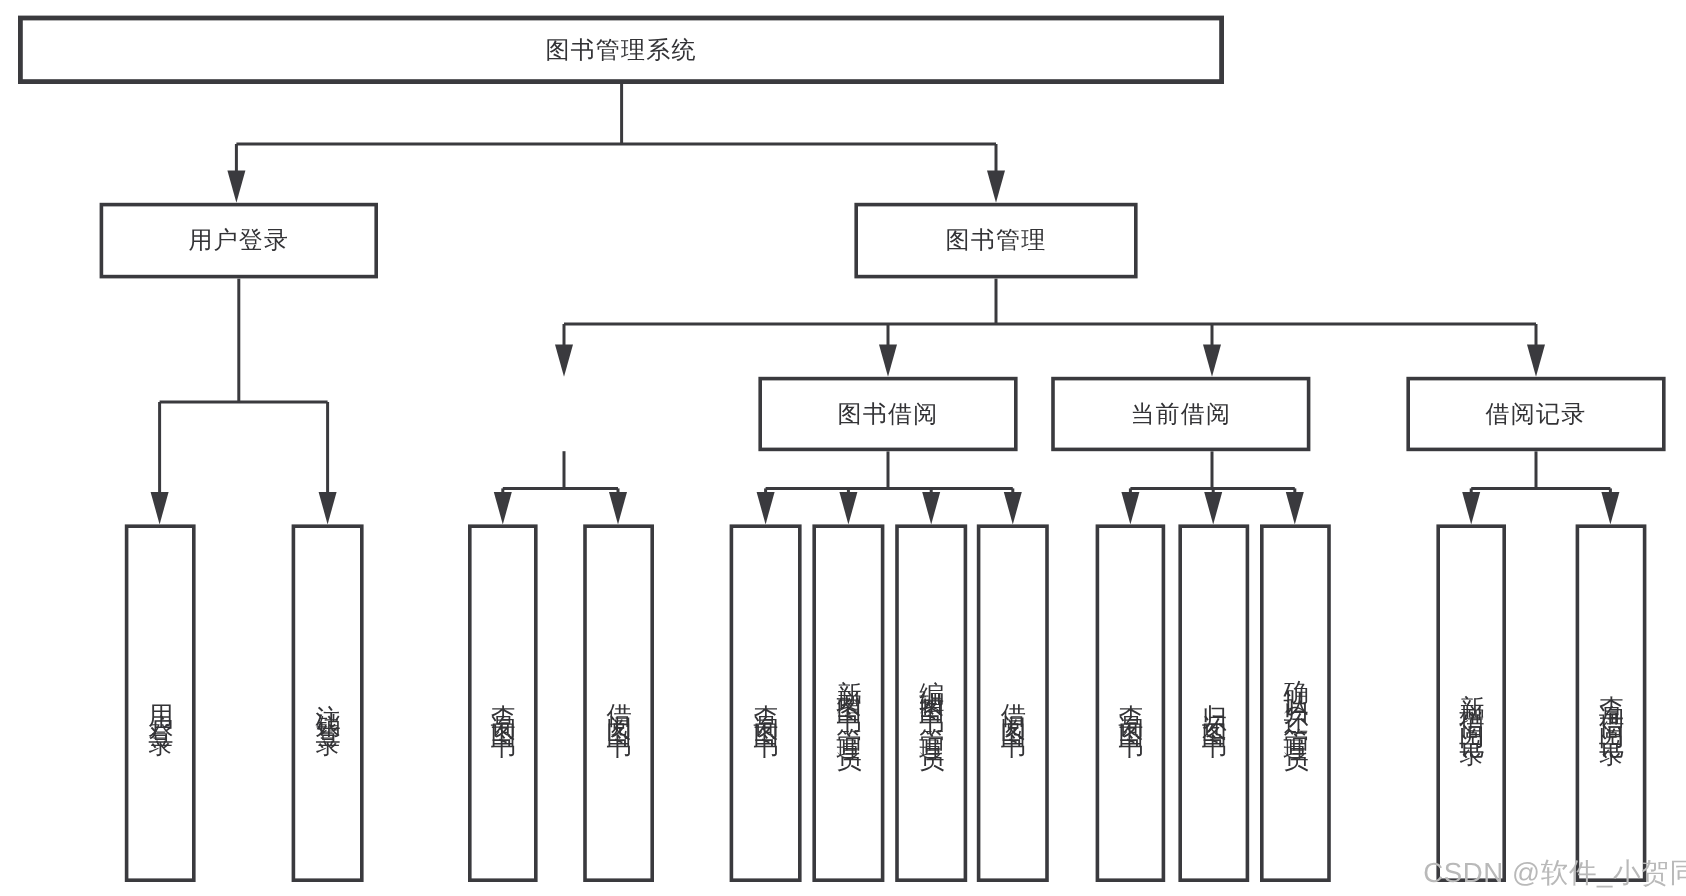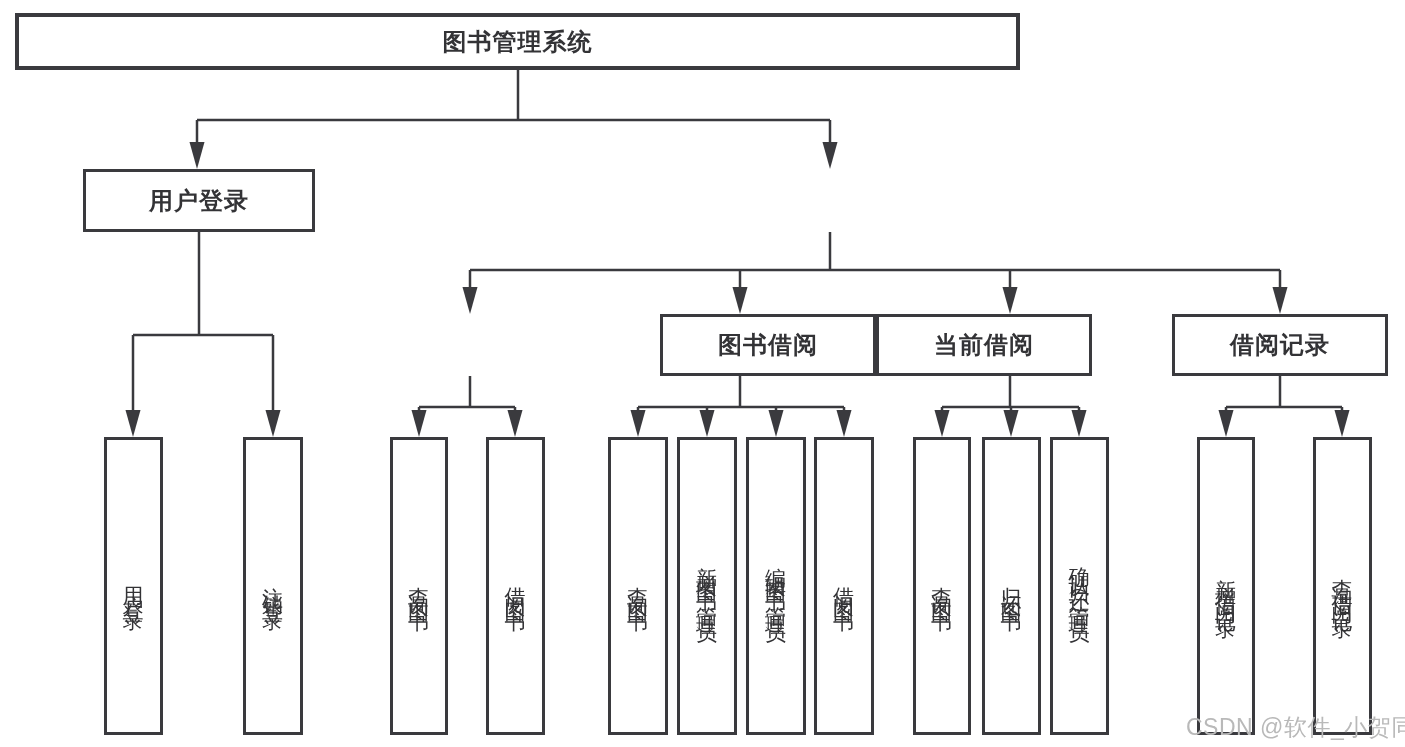--- a/index.html
+++ b/index.html
@@ -11,21 +11,21 @@
     font-family:"Liberation Sans","DejaVu Sans",sans-serif;
   }
   #connectors{position:absolute;left:0;top:0;z-index:0;}
   .node{
     position:absolute;box-sizing:border-box;
     border:3px solid #3a3a3e;background:#ffffff;
     display:flex;align-items:center;justify-content:center;
     z-index:1;color:#333336;
   }
   .node.root{border-width:4px;}
-  .node.h .lbl{font-size:24px;letter-spacing:1px;white-space:nowrap;font-weight:bold;}
+  .node.h .lbl{font-size:20px;letter-spacing:1px;white-space:nowrap;}
   .node.v .lbl{
     writing-mode:vertical-rl;text-orientation:mixed;
     font-size:21px;letter-spacing:8px;line-height:1;
     white-space:nowrap;
   }
   #watermark{
     position:absolute;z-index:2;
     left:1186px;top:714px;
     font-size:23px;line-height:1.2;letter-spacing:0.5px;
     color:#b9b9b9;white-space:nowrap;
@@ -91,22 +91,25 @@
       <polygon points="1334.5,410 1349.5,410 1342,437" fill="#3a3a3e"></polygon>
     </svg>
 
   <div class="node h root" style="left:15px;top:13px;width:1005px;height:57px">
     <span class="lbl">图书管理系统</span>
   </div>
 
   <div class="node h" style="left:83px;top:169px;width:232px;height:63px">
     <span class="lbl">用户登录</span>
   </div>
+  <div class="node h" style="left:712px;top:169px;width:236px;height:63px">
+    <span class="lbl">图书管理</span>
+  </div>
 
-  <div class="node h" style="left:660px;top:314px;width:216px;height:62px">
+  <div class="node h" style="left:632px;top:314px;width:216px;height:62px">
     <span class="lbl">图书借阅</span>
   </div>
   <div class="node h" style="left:876px;top:314px;width:216px;height:62px">
     <span class="lbl">当前借阅</span>
   </div>
   <div class="node h" style="left:1172px;top:314px;width:216px;height:62px">
     <span class="lbl">借阅记录</span>
   </div>
 
   <div class="node v" style="left:104px;top:437px;width:59px;height:298px">

